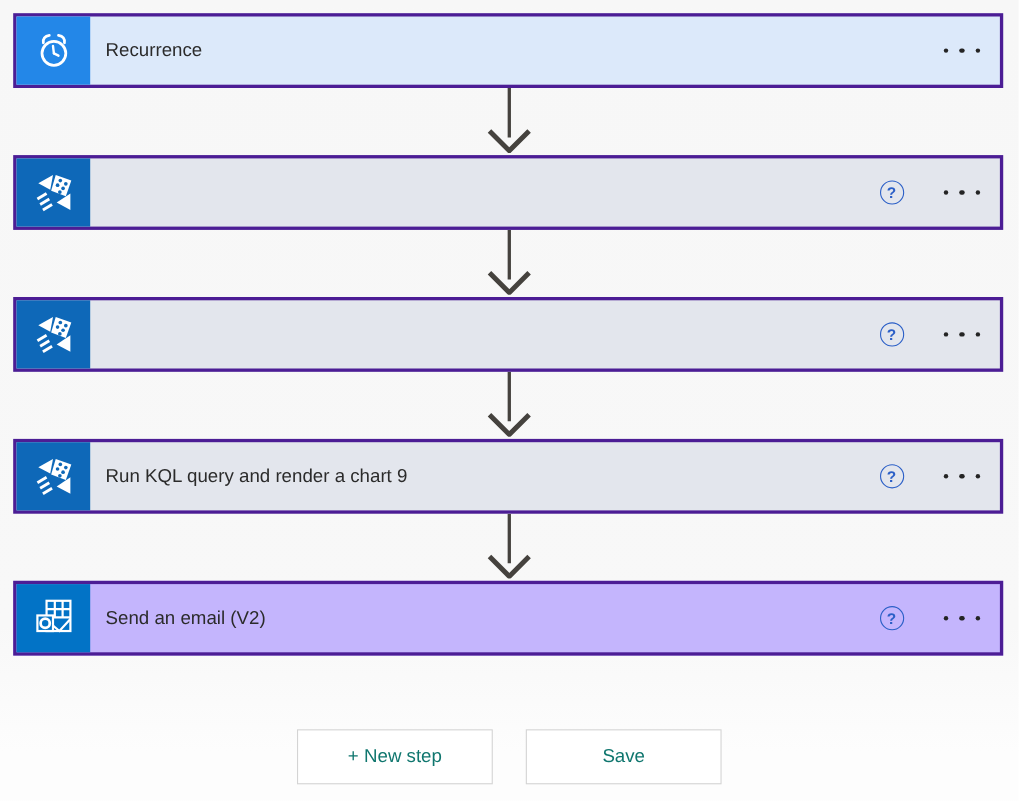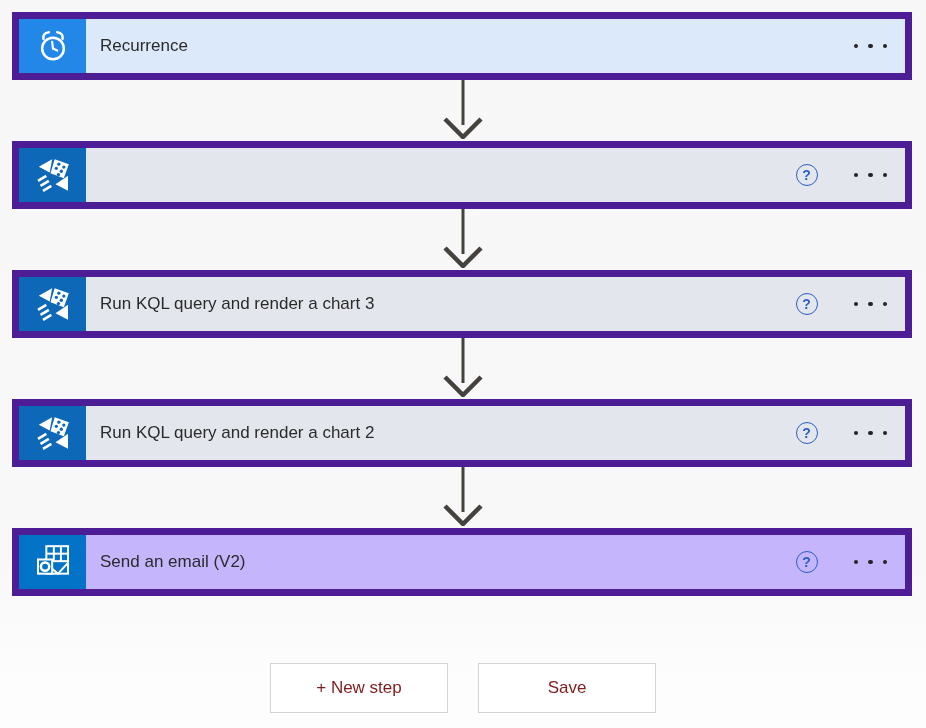--- a/index.html
+++ b/index.html
@@ -4,37 +4,37 @@
 <style>
   html,body{margin:0;padding:0;}
   body{
     width:926px;height:728px;overflow:hidden;
     background:linear-gradient(180deg,#f7f7f7 0%,#f8f8f8 78%,#fdfdfd 94%);
     font-family:"Liberation Sans", sans-serif;
   }
   .flow{padding-top:12px;}
   .card{
     margin:0 14px 0 12px;height:68px;display:flex;align-items:center;
-    border:7px solid #4c1d95;box-sizing:border-box;cursor:pointer;
+    border:3px solid #4c1d95;box-sizing:border-box;cursor:pointer;
   }
   .tile{width:67px;align-self:stretch;flex:none;display:flex;align-items:center;justify-content:center;}
   .title{margin-left:14px;font-size:17px;color:#2b2b2b;white-space:nowrap;}
   .spacer{flex:1;}
   .help{
     width:22px;height:22px;border-radius:50%;border:1.6px solid #2b5fc7;color:#2b5fc7;
     display:flex;align-items:center;justify-content:center;
     font-size:14px;font-weight:700;margin-right:36px;flex:none;cursor:pointer;box-sizing:border-box;
   }
   .menu{display:flex;gap:10px;align-items:center;margin-right:18px;flex:none;cursor:pointer;padding:6px 0;}
   .dot{width:4.5px;height:4.5px;border-radius:50%;background:#242424;}
   .arrow-gap{height:61px;display:flex;justify-content:center;align-items:flex-start;}
   .footer{margin-top:67px;display:flex;justify-content:center;gap:30px;}
   .btn{
     width:178px;height:50px;background:#ffffff;border:1px solid #d4d4d4;
-    font-size:17px;color:#7f1d1d;font-family:"Liberation Sans", sans-serif;cursor:pointer;
+    font-size:17px;color:#0f766e;font-family:"Liberation Sans", sans-serif;cursor:pointer;
   }
 </style>
 </head>
 <body>
 
 <div class="flow" id="flow">
     <div class="card" style="background: rgb(220, 233, 250);">
       <div class="tile" style="background: rgb(35, 135, 232);">
     <svg width="40" height="40" viewBox="0 0 48 48" fill="none" stroke="#ffffff">
       <circle cx="24" cy="27" r="13" stroke-width="3"></circle>
@@ -105,21 +105,20 @@
         <circle cx="30.5" cy="23.5" r="2"></circle>
       </g>
       <polygon points="42,25 42,43 27,35" fill="#ffffff"></polygon>
       <g stroke="#ffffff" stroke-width="3.1">
         <line x1="6" y1="31" x2="16" y2="25"></line>
         <line x1="9" y1="37" x2="19" y2="31"></line>
         <line x1="12" y1="43" x2="22" y2="37"></line>
       </g>
     </svg>
       </div>
-      <div class="title">Run KQL query and render a chart 3</div>
       <div class="spacer"></div>
       <div class="help">?</div>
       <div class="menu">
         <span class="dot"></span>
         <span class="dot"></span>
         <span class="dot"></span>
       </div>
     </div>
     <div class="arrow-gap">
   <svg width="46" height="59" viewBox="0 0 46 59">
@@ -140,21 +139,21 @@
         <circle cx="30.5" cy="23.5" r="2"></circle>
       </g>
       <polygon points="42,25 42,43 27,35" fill="#ffffff"></polygon>
       <g stroke="#ffffff" stroke-width="3.1">
         <line x1="6" y1="31" x2="16" y2="25"></line>
         <line x1="9" y1="37" x2="19" y2="31"></line>
         <line x1="12" y1="43" x2="22" y2="37"></line>
       </g>
     </svg>
       </div>
-      <div class="title">Run KQL query and render a chart 2</div>
+      <div class="title">Run KQL query and render a chart 9</div>
       <div class="spacer"></div>
       <div class="help">?</div>
       <div class="menu">
         <span class="dot"></span>
         <span class="dot"></span>
         <span class="dot"></span>
       </div>
     </div>
     <div class="arrow-gap">
   <svg width="46" height="59" viewBox="0 0 46 59">

